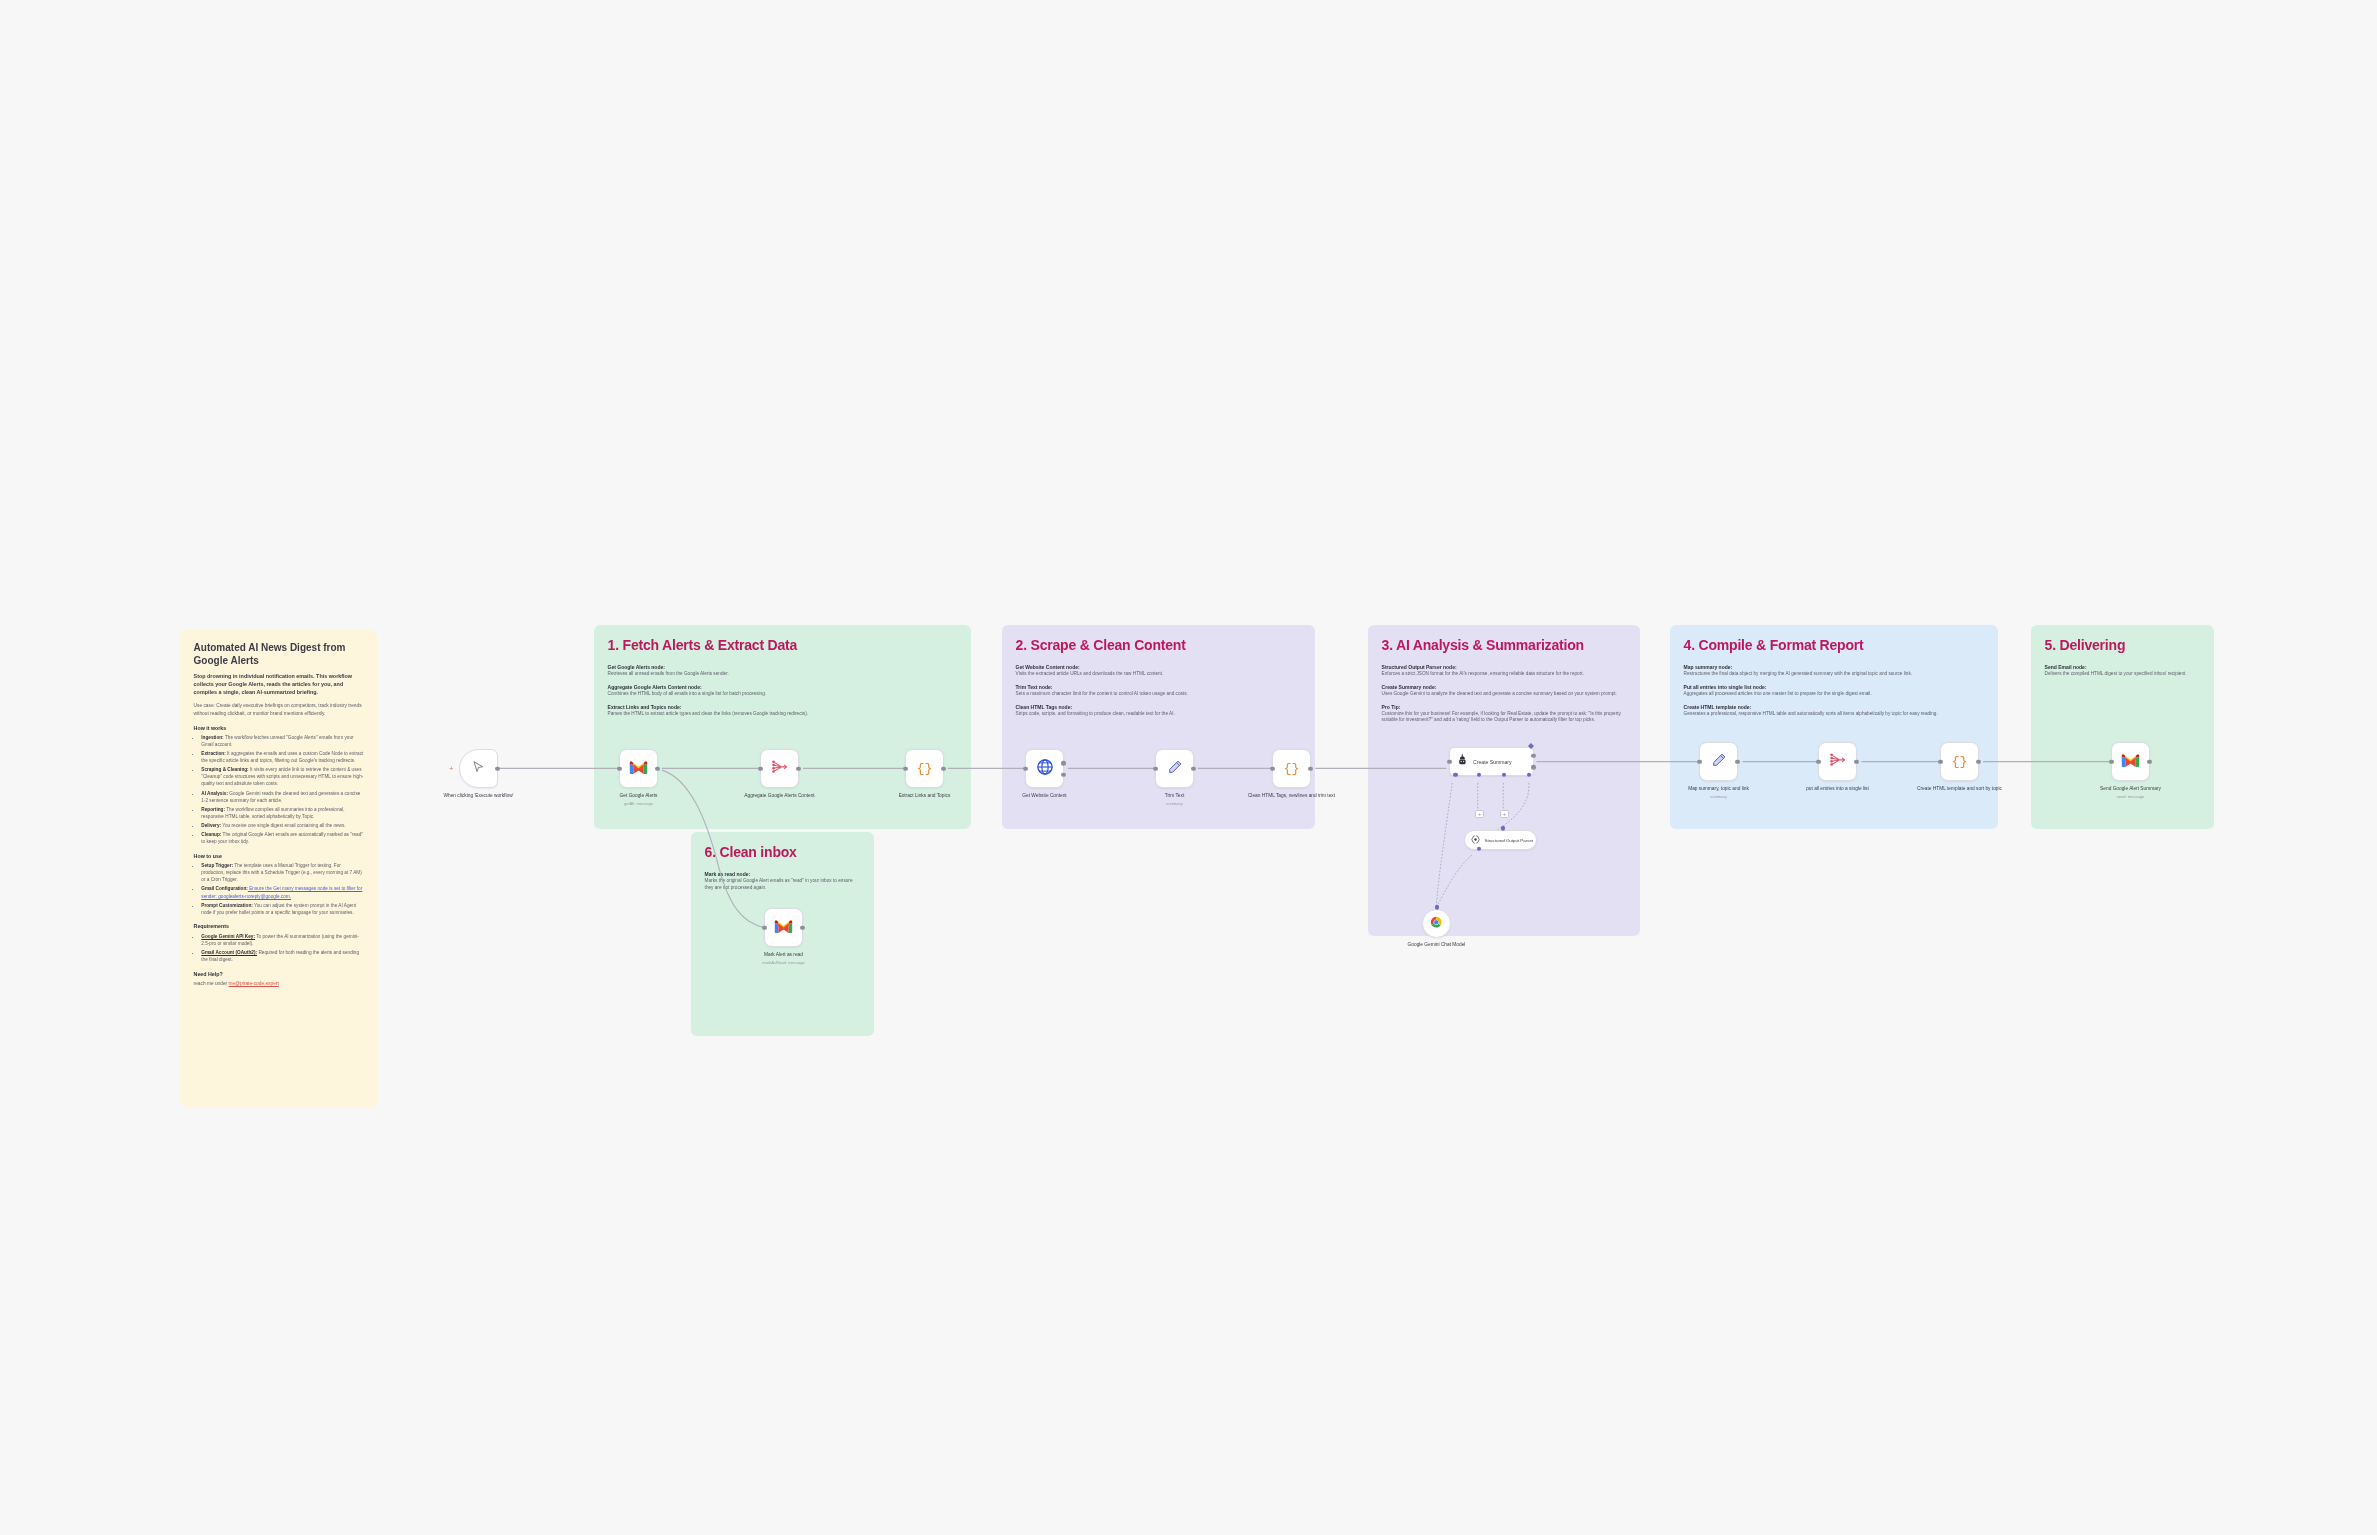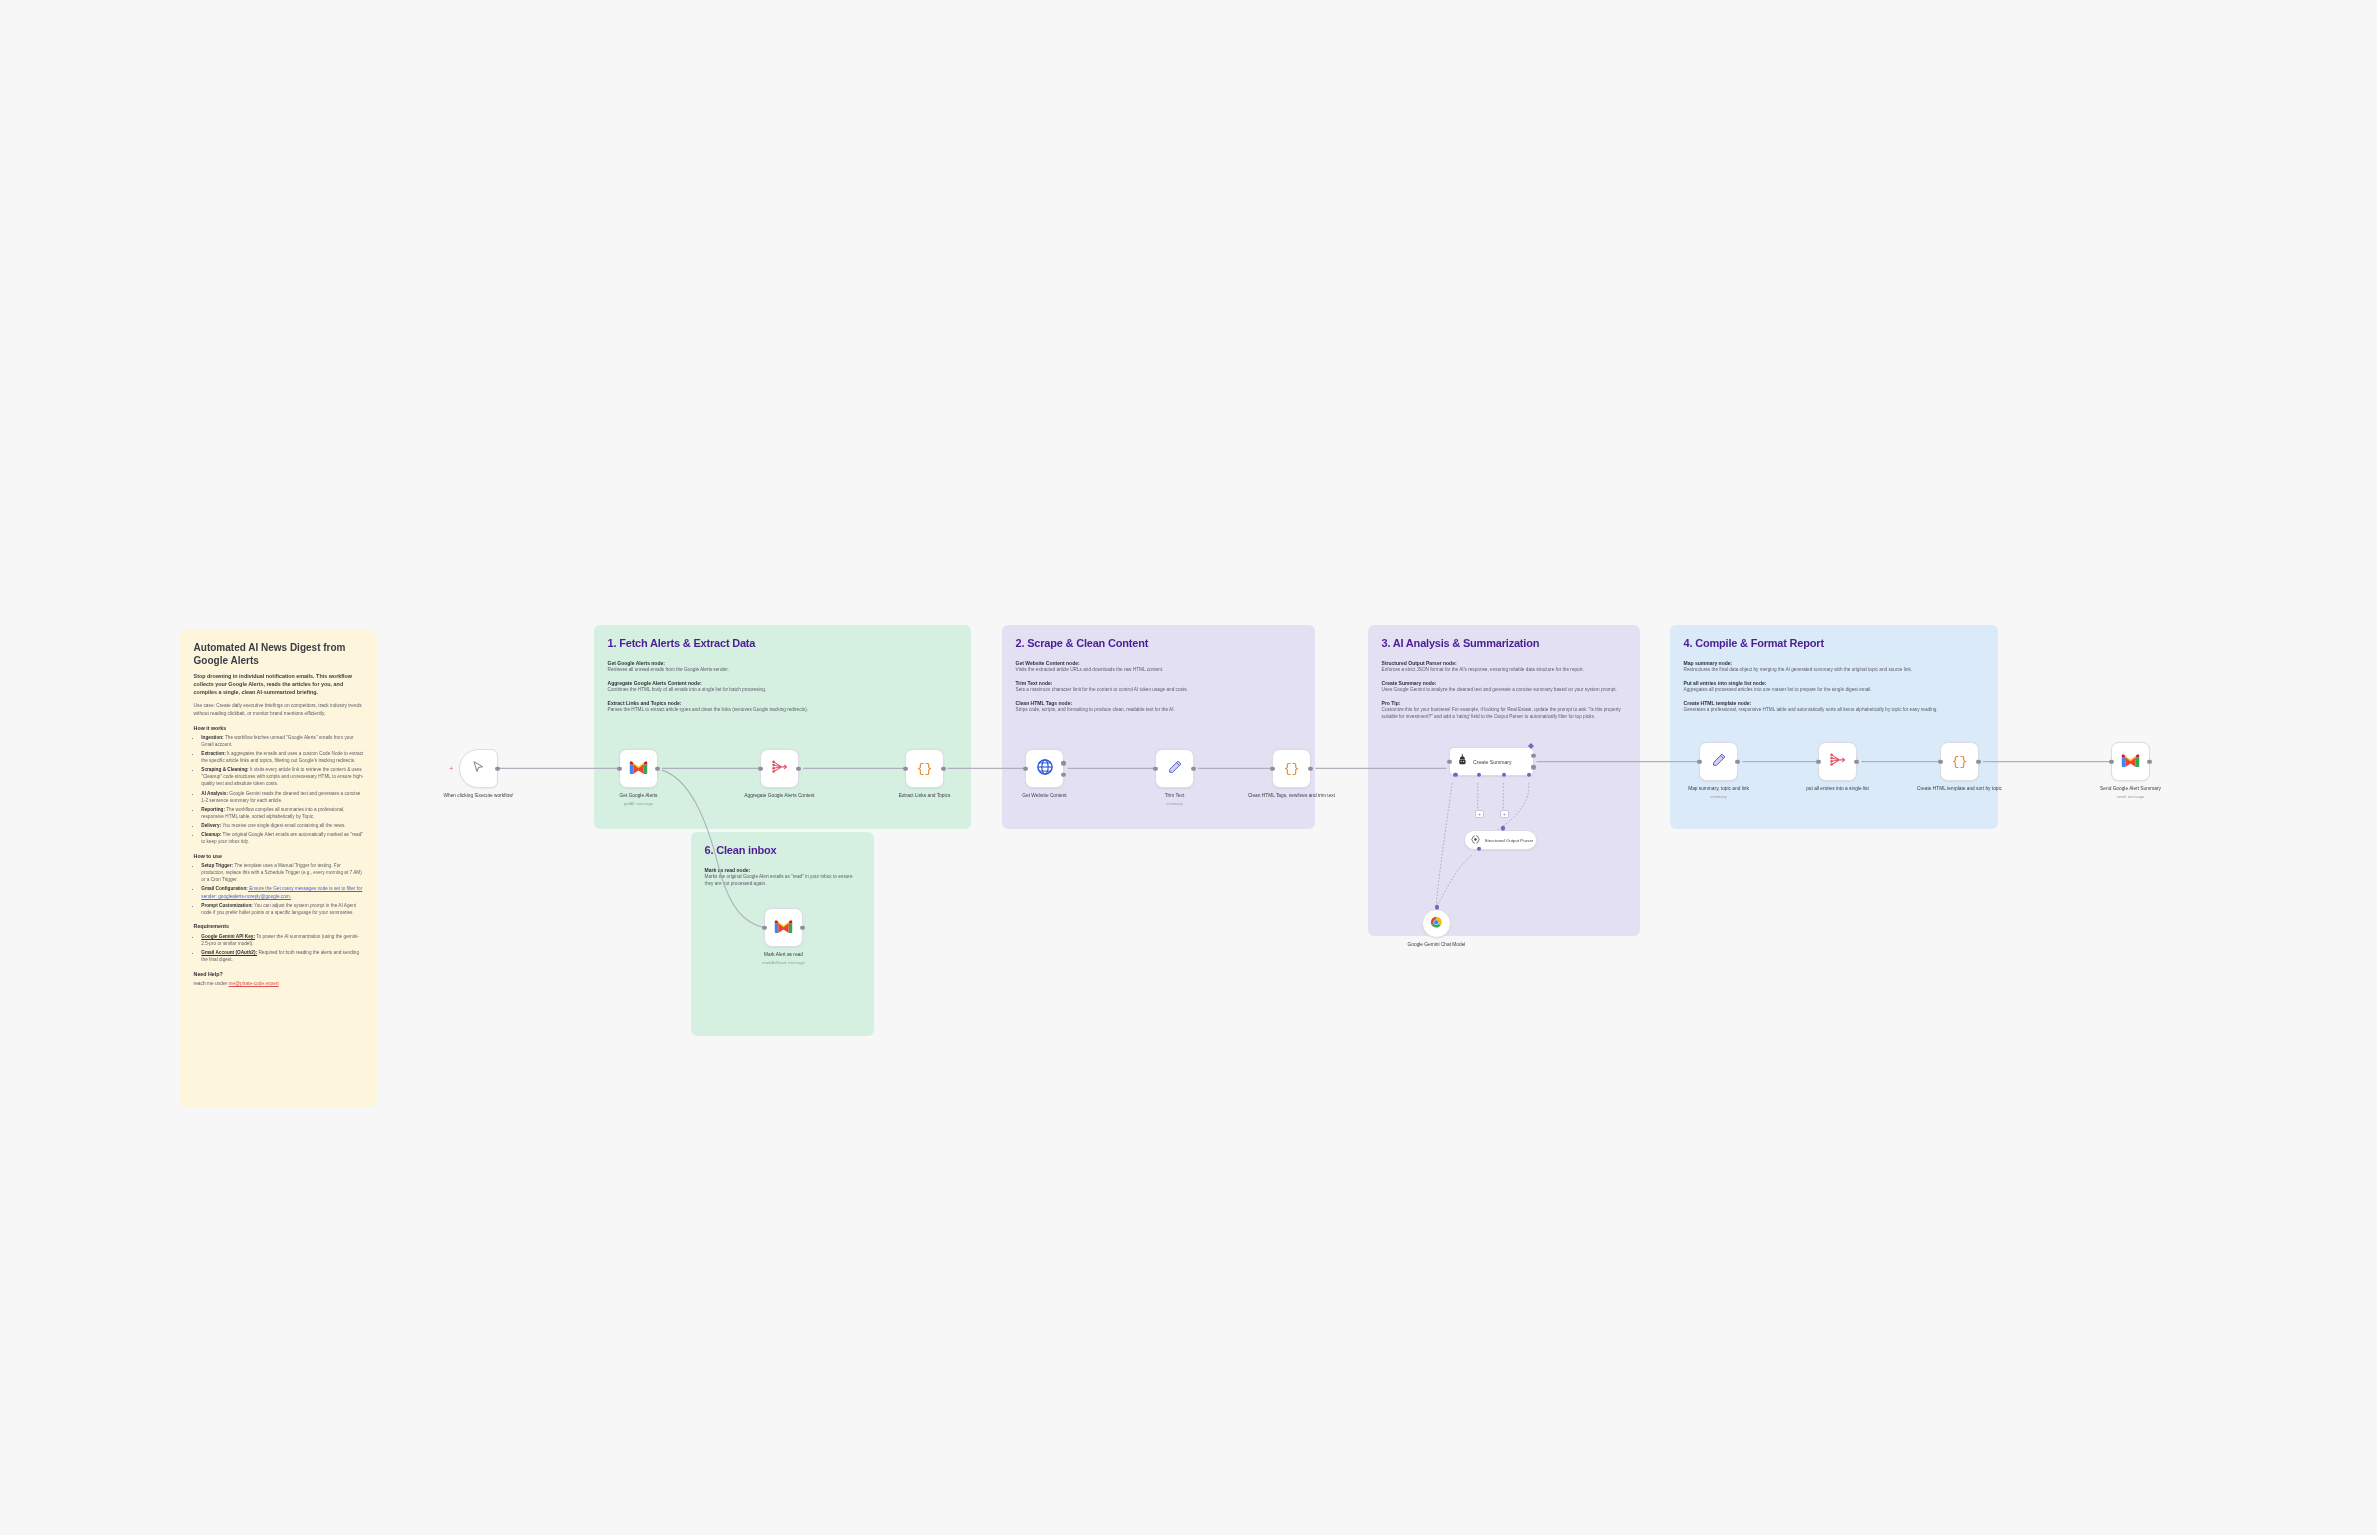--- a/index.html
+++ b/index.html
@@ -22,23 +22,23 @@
     border-radius: 6px;
     padding: 12px 13.6px 12px 13.6px;
     overflow: hidden;
   }
   .sticky.yellow { background: #fdf6dc; }
   .sticky.green  { background: #d5f0e1; }
   .sticky.purple { background: #e3e0f4; }
   .sticky.blue   { background: #dbeaf8; }
 
   .sec-title {
-    font-size: 11px;
+    font-size: 14px;
     font-weight: 700;
-    color: #4c1d95;
+    color: #be185d;
     letter-spacing: -0.2px;
     margin: 0 0 10.2px 0;
     line-height: 1.2;
   }
   .note-title {
     font-size: 10px;
     font-weight: 700;
     color: #3c3c47;
     line-height: 1.25;
     margin: 0 0 6px 0;
@@ -308,20 +308,27 @@
     <div class="blk">
       <span class="lbl">Put all entries into single list node:</span>
       <span class="dsc">Aggregates all processed articles into one master list to prepare for the single digest email.</span>
     </div>
     <div class="blk">
       <span class="lbl">Create HTML template node:</span>
       <span class="dsc">Generates a professional, responsive HTML table and automatically sorts all items alphabetically by topic for easy reading.</span>
     </div>
   </div>
 
+  <div class="sticky green" style="left:2031px; top:625px; width:183px; height:204px;">
+    <div class="sec-title">5. Delivering</div>
+    <div class="blk">
+      <span class="lbl">Send Email node:</span>
+      <span class="dsc">Delivers the compiled HTML digest to your specified inbox/ recipient.</span>
+    </div>
+  </div>
 
   <div class="sticky green" style="left:691px; top:832px; width:183px; height:204px;">
     <div class="sec-title">6. Clean inbox</div>
     <div class="blk">
       <span class="lbl">Mark as read node:</span>
       <span class="dsc">Marks the original Google Alert emails as "read" in your inbox to ensure they are not processed again.</span>
     </div>
   </div>
 
   <div class="plus-dot" style="left:449px; top:764px;">+</div>

